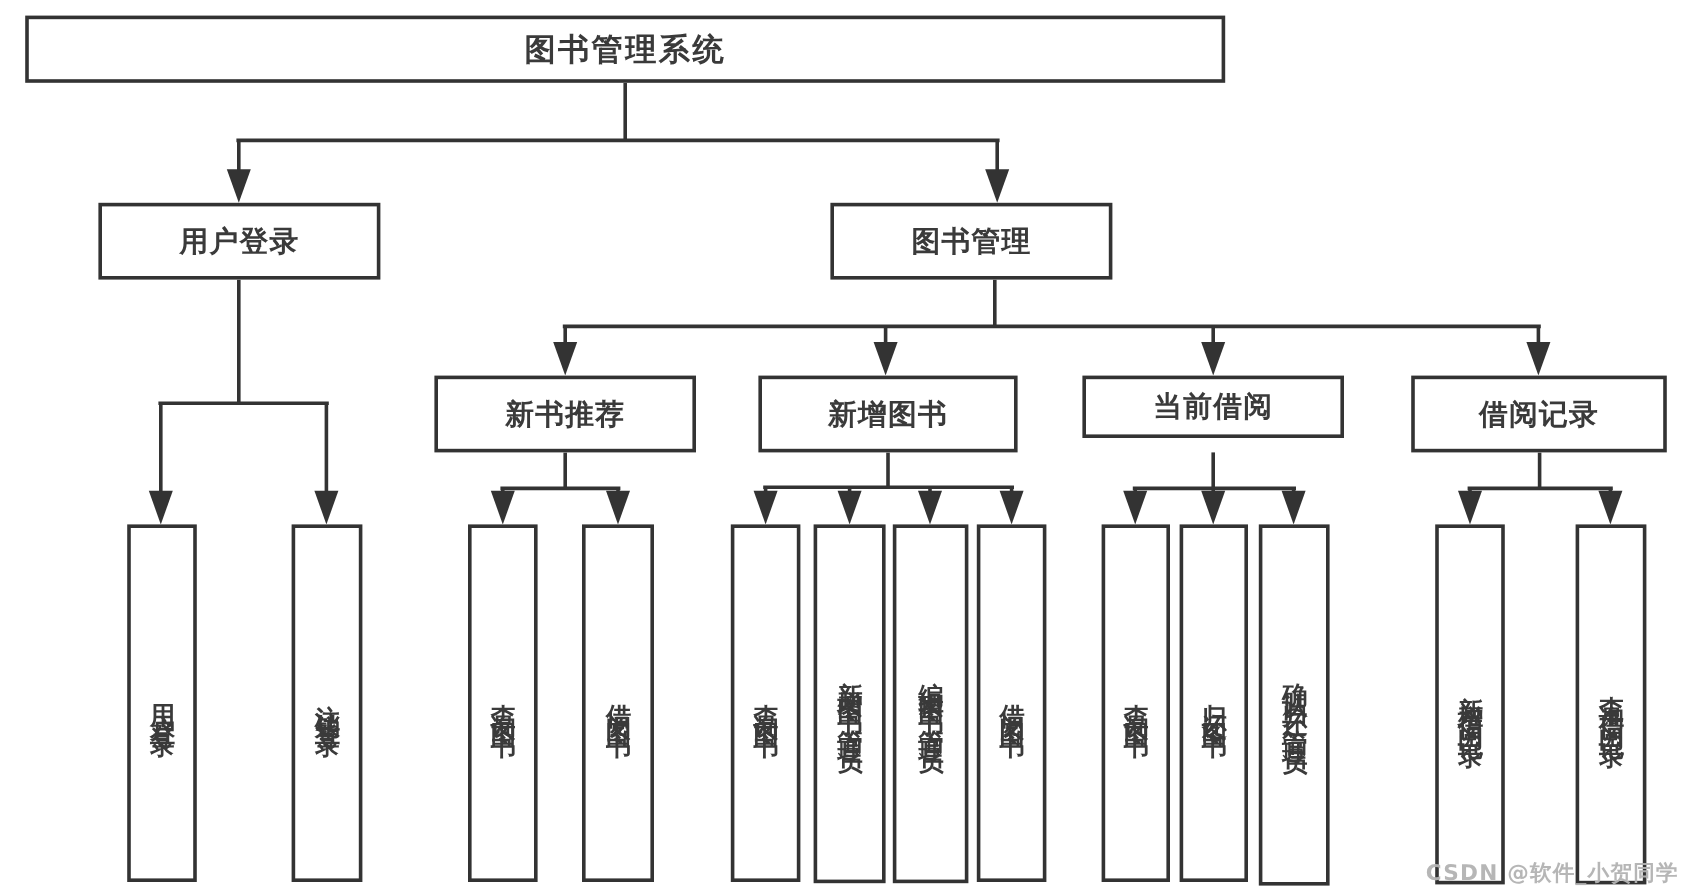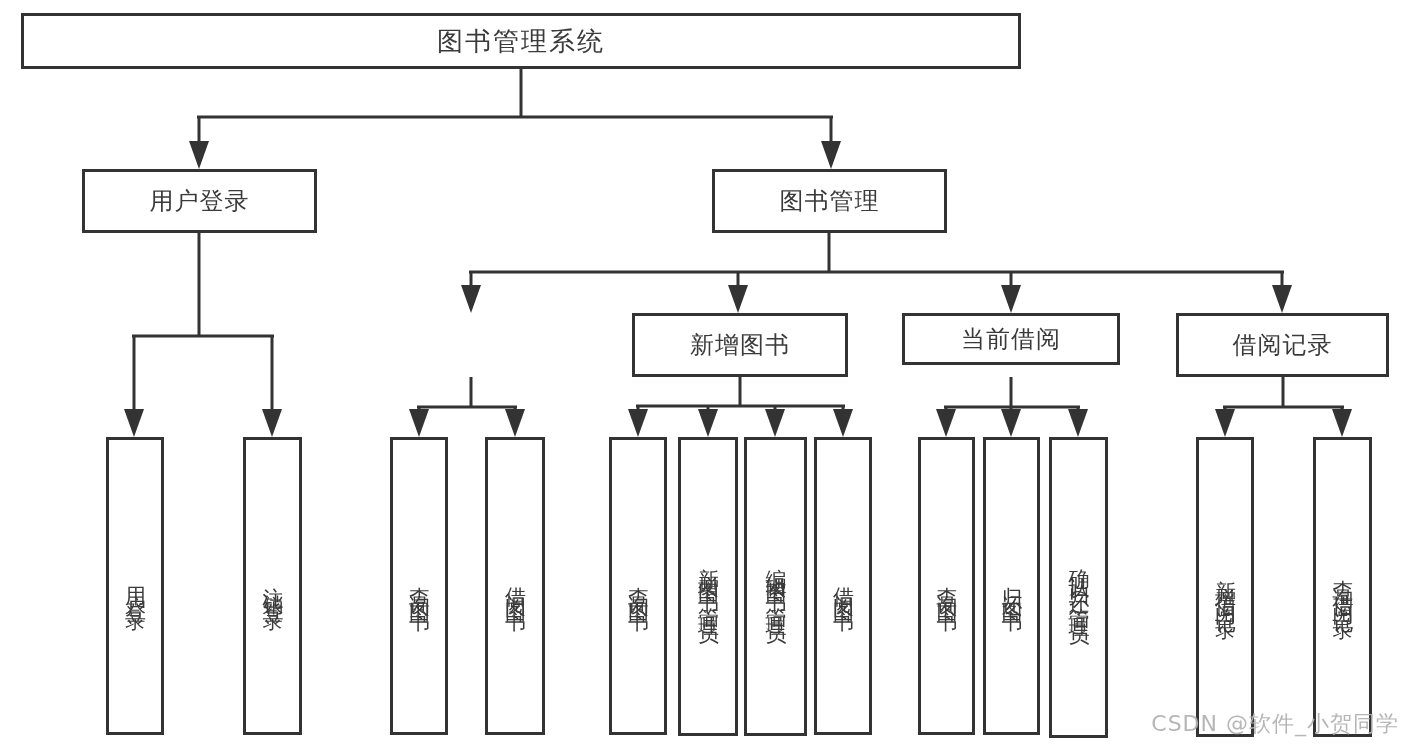--- a/index.html
+++ b/index.html
@@ -9,20 +9,21 @@
     --watermark-color:#b3b3b3;
   }
   html,body{margin:0;padding:0;background:var(--bg-color);}
   #canvas{
     position:relative;
     width:1405px;height:747px;
     background:var(--bg-color);
     font-family:"DejaVu Sans","Liberation Sans",sans-serif;
     color:var(--text-color);
     overflow:hidden;
+    font-weight:bold;
   }
   #wires{position:absolute;left:0;top:0;width:1405px;height:747px;}
   #wires line{stroke:var(--line-color);stroke-width:3;}
   #wires path{fill:var(--line-color);stroke:none;}
   .box{
     position:absolute;
     box-sizing:border-box;
     border:3px solid var(--line-color);
     background:var(--bg-color);
     display:flex;
@@ -39,21 +40,21 @@
   .vbox span{
     writing-mode:vertical-rl;
     text-orientation:mixed;
     letter-spacing:8px;
     display:block;
   }
   #watermark{
     position:absolute;
     right:6px;
     bottom:8px;
-    font-size:22px;
+    font-size:18px;
     color:var(--watermark-color);
     opacity:0.95;
     white-space:nowrap;
     letter-spacing:1px;
     text-align:right;
   }
 </style>
 </head>
 <body>
 
@@ -135,24 +136,27 @@
     </g>
   </svg>
 
   <div class="box root-box" style="left:21px;top:13px;width:1000px;height:56px;">
     <span>图书管理系统</span>
   </div>
 
   <div class="box hbox" style="left:82px;top:169px;width:235px;height:64px;">
     <span>用户登录</span>
   </div>
-  <div class="box hbox" style="left:712px;top:169px;width:235px;height:64px;">
+  <div class="box hbox" style="left:692px;top:169px;width:235px;height:64px;">
     <span>图书管理</span>
   </div>
 
+  <div class="box hbox" style="left:362px;top:313px;width:218px;height:64px;">
+    <span>新书推荐</span>
+  </div>
   <div class="box hbox" style="left:632px;top:313px;width:216px;height:64px;">
     <span>新增图书</span>
   </div>
   <div class="box hbox" style="left:902px;top:313px;width:218px;height:52px;">
     <span>当前借阅</span>
   </div>
   <div class="box hbox" style="left:1176px;top:313px;width:213px;height:64px;">
     <span>借阅记录</span>
   </div>
 

